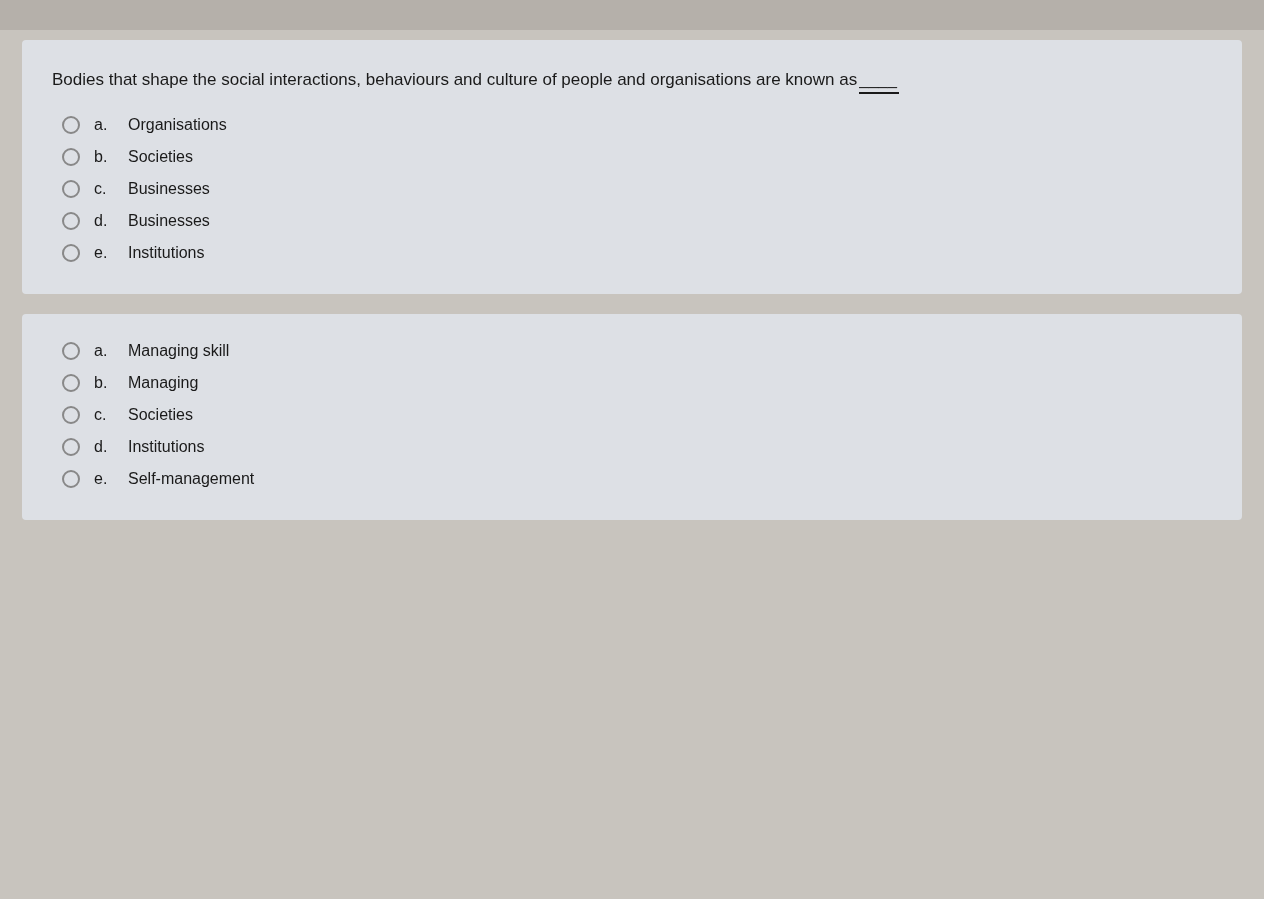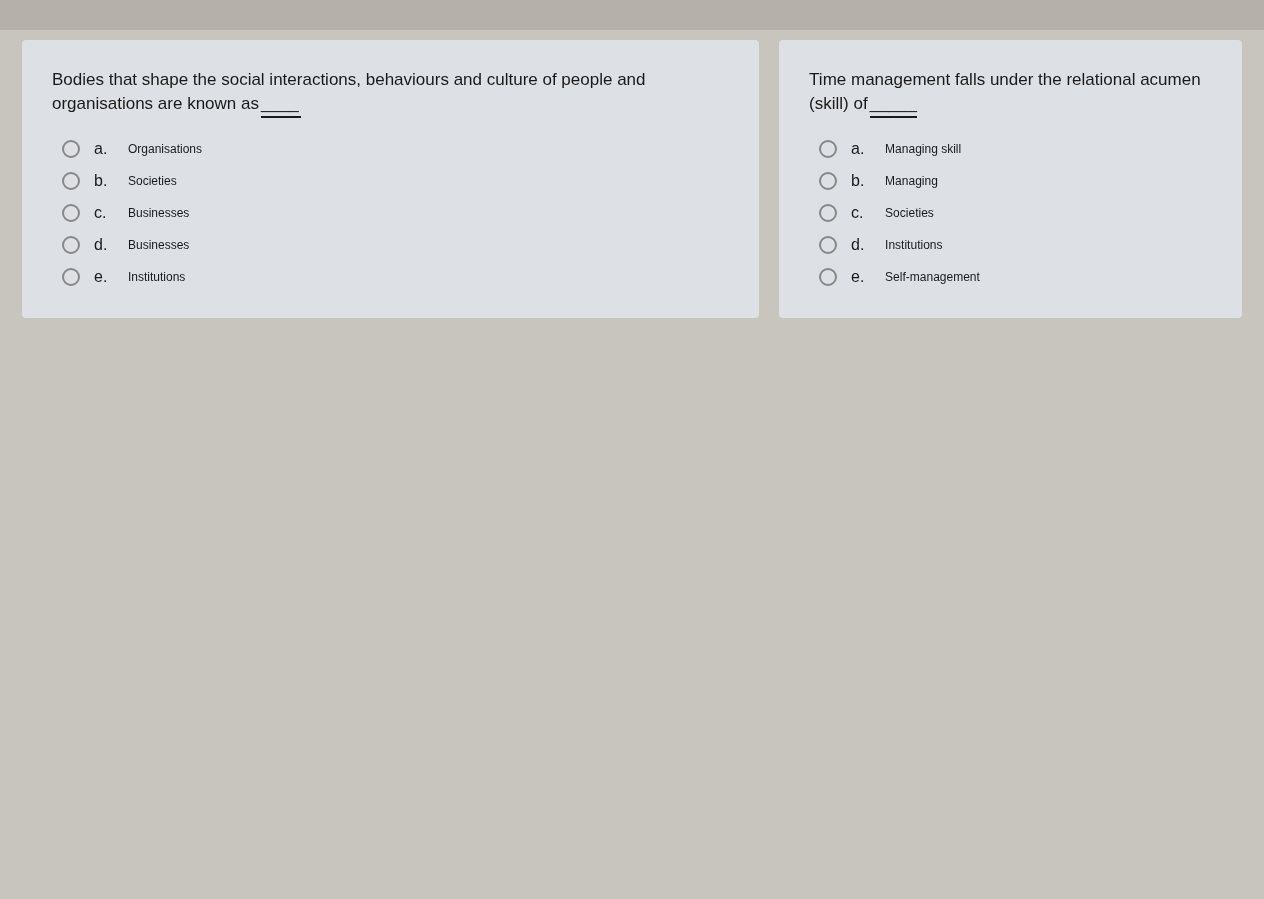--- a/index.html
+++ b/index.html
@@ -16,21 +16,21 @@
       display: flex;
       flex-direction: column;
       align-items: center;
       justify-content: flex-start;
       padding-top: 40px;
     }
 
     .page-container {
       width: 1220px;
       display: flex;
-      flex-direction: row;
+      flex-direction: column;
       gap: 20px;
       justify-content: flex-end;
     }
 
     .question-card {
       background-color: #dde0e5;
       border-radius: 4px;
       padding: 28px 30px 32px 30px;
     }
 
@@ -71,21 +71,21 @@
       border-radius: 50%;
       border: 2px solid #888;
       background-color: transparent;
       flex-shrink: 0;
       cursor: pointer;
       appearance: none;
       -webkit-appearance: none;
     }
 
     .option-label {
-      font-size: 12px;
+      font-size: 16px;
       color: #1a1a1a;
     }
 
     .option-letter {
       min-width: 20px;
       font-size: 16px;
       color: #1a1a1a;
     }
 
     .top-bar {
@@ -131,23 +131,20 @@
       </li>
       <li class="option-item">
         <input type="radio" class="radio-circle" name="q1" style="">
         <span class="option-letter">e.</span>
         <span class="option-label">Institutions</span>
       </li>
     </ul>
   </div>
 
   <div class="question-card">
-    <p class="question-text">
-      <span>Time management falls under the relational acumen (skill) of</span><span class="blank">_____</span>
-    </p>
     <ul class="options-list">
       <li class="option-item">
         <input type="radio" class="radio-circle" name="q2" style="">
         <span class="option-letter">a.</span>
         <span class="option-label">Managing skill</span>
       </li>
       <li class="option-item">
         <input type="radio" class="radio-circle" name="q2" style="">
         <span class="option-letter">b.</span>
         <span class="option-label">Managing</span>

